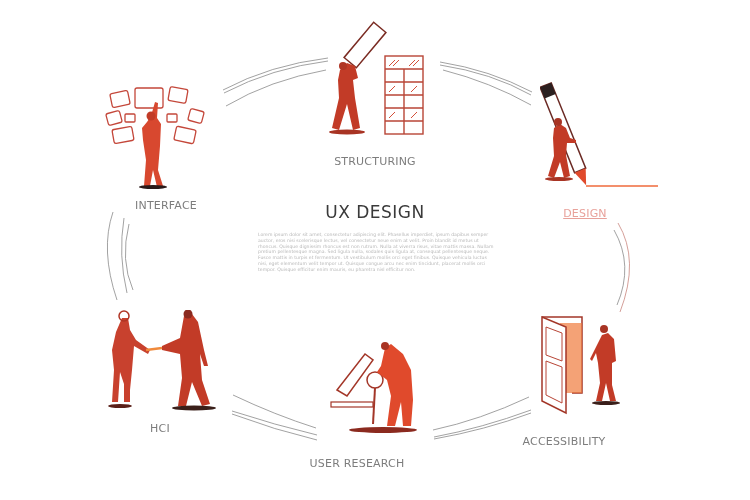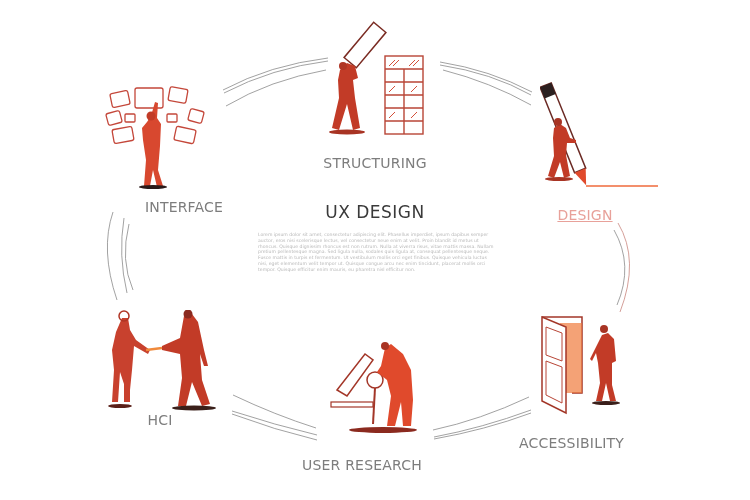--- a/index.html
+++ b/index.html
@@ -1,21 +1,21 @@
 <!DOCTYPE html>
 <html><head>
   <meta charset="utf-8">
   <style>
     html, body { margin: 0; padding: 0; background: #ffffff; }
     body { width: 750px; height: 500px; position: relative; overflow: hidden; font-family: "DejaVu Sans", sans-serif; }
     .stage { position: absolute; left: 0; top: 0; width: 750px; height: 500px; }
     svg.arcs { position: absolute; left: 0; top: 0; }
     .title { position: absolute; left: 0; width: 750px; top: 202px; text-align: center; font-size: 17px; letter-spacing: 0.5px; color: #3a3a3a; font-weight: normal; }
     .body-text { position: absolute; left: 258px; top: 232px; width: 236px; font-size: 4.6px; line-height: 5.8px; color: #b8b8b8; text-align: left; }
-    .label { position: absolute; font-size: 14px; color: #7d7d7d; text-align: center; white-space: nowrap; letter-spacing: 0.2px; }
+    .label { position: absolute; font-size: 11px; color: #7d7d7d; text-align: center; white-space: nowrap; letter-spacing: 0.2px; }
     .label.accent { color: #e8a19a; text-decoration: underline; }
     .illus { position: absolute; }
   </style>
 </head>
 <body>
 
 <div class="stage">
 
   <svg class="arcs" width="750" height="500">
     <g fill="none" stroke="#8a8a8a" stroke-width="0.8">
@@ -57,21 +57,21 @@
       <rect x="84" y="30" width="14" height="12" rx="2" transform="rotate(15 91 36)"></rect>
       <rect x="8" y="48" width="20" height="14" rx="2" transform="rotate(-10 18 55)"></rect>
       <rect x="70" y="48" width="20" height="14" rx="2" transform="rotate(12 80 55)"></rect>
       <rect x="20" y="34" width="10" height="8" rx="1"></rect>
       <rect x="62" y="34" width="10" height="8" rx="1"></rect>
     </g>
     <path d="M46 36 L50 22 L53 23 L52 38 L56 44 L55 66 L53 90 L58 106 L52 107 L48 90 L45 106 L39 106 L41 80 L38 60 L37 48 L42 42 Z" fill="#d8482f"></path>
     <circle cx="46" cy="36" r="4.5" fill="#c23b27"></circle>
     <ellipse cx="48" cy="107" rx="14" ry="2" fill="#2a1a1a"></ellipse>
   </svg>
-  <div class="label" style="left:134px;top:199px;width:100px">INTERFACE</div>
+  <div class="label" style="left:116px;top:199px;width:100px">INTERFACE</div>
 
   <svg class="illus" style="left:325px;top:18px" width="110" height="122" viewBox="0 0 110 122">
     <rect x="32" y="4" width="16" height="46" fill="none" stroke="#7a2b22" stroke-width="1.5" transform="rotate(40 40 27)"></rect>
     <path d="M15 52 L22 45 L30 48 L33 60 L28 62 L30 80 L35 110 L28 112 L22 86 L14 112 L7 110 L14 80 L13 62 Z" fill="#c23b27"></path>
     <circle cx="18" cy="48" r="4" fill="#b03524"></circle>
     <g fill="none" stroke="#b84536" stroke-width="1.4">
       <rect x="60" y="38" width="38" height="78"></rect>
       <line x1="60" y1="51" x2="98" y2="51"></line>
       <line x1="60" y1="64" x2="98" y2="64"></line>
       <line x1="60" y1="77" x2="98" y2="77"></line>
@@ -123,15 +123,15 @@
 
   <svg class="illus" style="left:100px;top:310px" width="130" height="102" viewBox="0 0 130 102">
     <path d="M22 8 L28 8 L30 20 L36 30 L50 40 L48 44 L34 36 L32 60 L30 80 L30 92 L24 92 L24 74 L20 62 L18 92 L12 92 L14 60 L12 40 L16 22 Z" fill="#c8412e"></path>
     <circle cx="24" cy="6" r="5" fill="none" stroke="#b03524" stroke-width="1.5"></circle>
     <path d="M46 40 L62 38" stroke="#f08a3c" stroke-width="2.5"></path>
     <path d="M84 6 L92 4 L98 12 L104 40 L108 56 L104 56 L100 44 L102 70 L110 94 L102 96 L92 72 L86 96 L78 96 L82 68 L80 44 L62 40 L62 36 L80 28 Z" fill="#c23b27"></path>
     <circle cx="88" cy="4" r="4.5" fill="#8b2a1f"></circle>
     <ellipse cx="20" cy="96" rx="12" ry="2" fill="#5a1f18"></ellipse>
     <ellipse cx="94" cy="98" rx="22" ry="2.5" fill="#3a1f1a"></ellipse>
   </svg>
-  <div class="label" style="left:130px;top:412px;width:60px">HCI</div>
+  <div class="label" style="left:130px;top:422px;width:60px">HCI</div>
 
 </div>
 
 </body></html>

